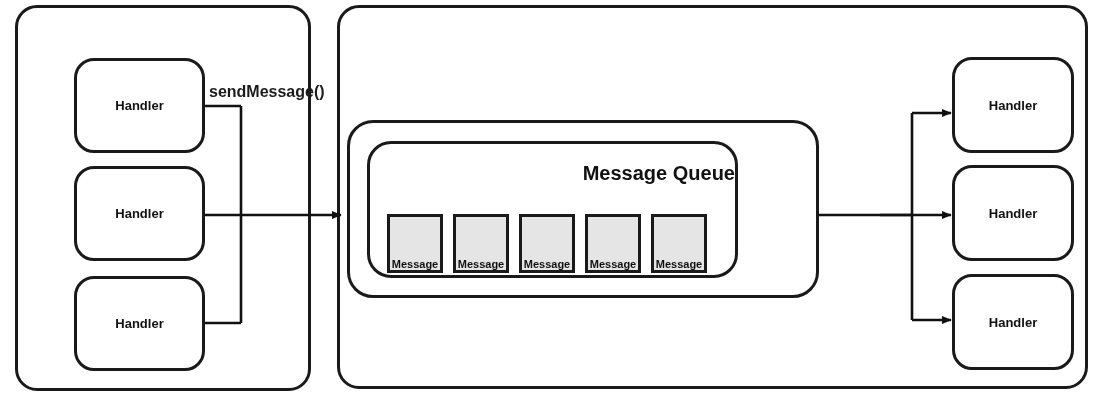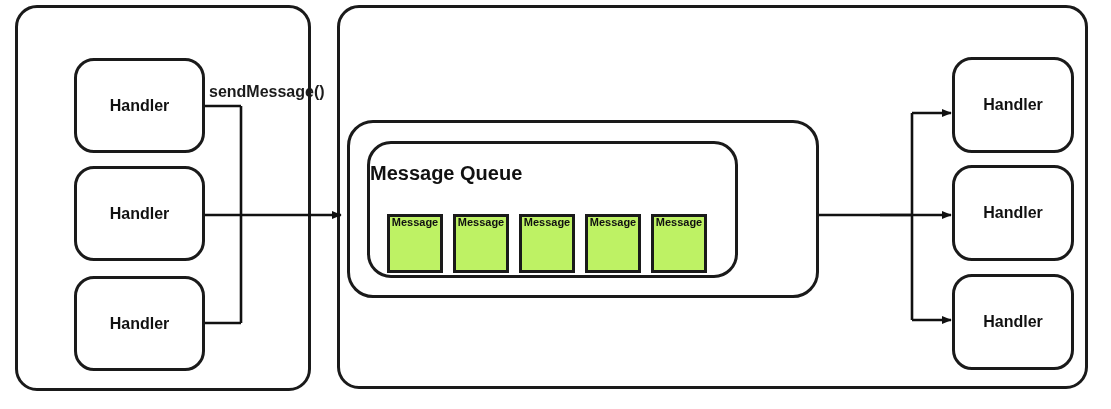--- a/index.html
+++ b/index.html
@@ -65,21 +65,21 @@
     box-sizing: border-box;
     border: 3px solid #1a1a1a;
     border-radius: 20px;
     background: #ffffff;
     display: flex;
     align-items: center;
     justify-content: center;
     z-index: 6;
   }
   .handler-label {
-    font-size: 16px;
+    font-size: 13px;
     font-weight: 700;
     color: #111111;
     line-height: 1;
     white-space: nowrap;
     text-align: center;
   }
   .worker-handler {
     left: 74px;
     width: 131px;
     height: 95px;
@@ -120,41 +120,41 @@
     width: 371px;
     height: 137px;
     border-radius: 24px;
     z-index: 5;
   }
   #message-queue-title {
     position: absolute;
     left: 0;
     right: 0;
     top: 19px;
-    text-align: left;
+    text-align: right;
     font-size: 20px;
     font-weight: 700;
     color: #111111;
     line-height: 1;
   }
   #message-list {
     position: absolute;
     left: 17px;
     top: 70px;
     display: flex;
     gap: 10px;
   }
   .message-box {
     box-sizing: border-box;
     width: 56px;
     height: 59px;
     border: 3px solid #1a1a1a;
-    background: #bef264;
+    background: #e5e5e5;
     display: flex;
-    align-items: flex-start;
+    align-items: flex-end;
     justify-content: center;
   }
   .message-label {
     font-size: 11px;
     font-weight: 700;
     color: #111111;
     line-height: 1;
     white-space: nowrap;
   }
   

